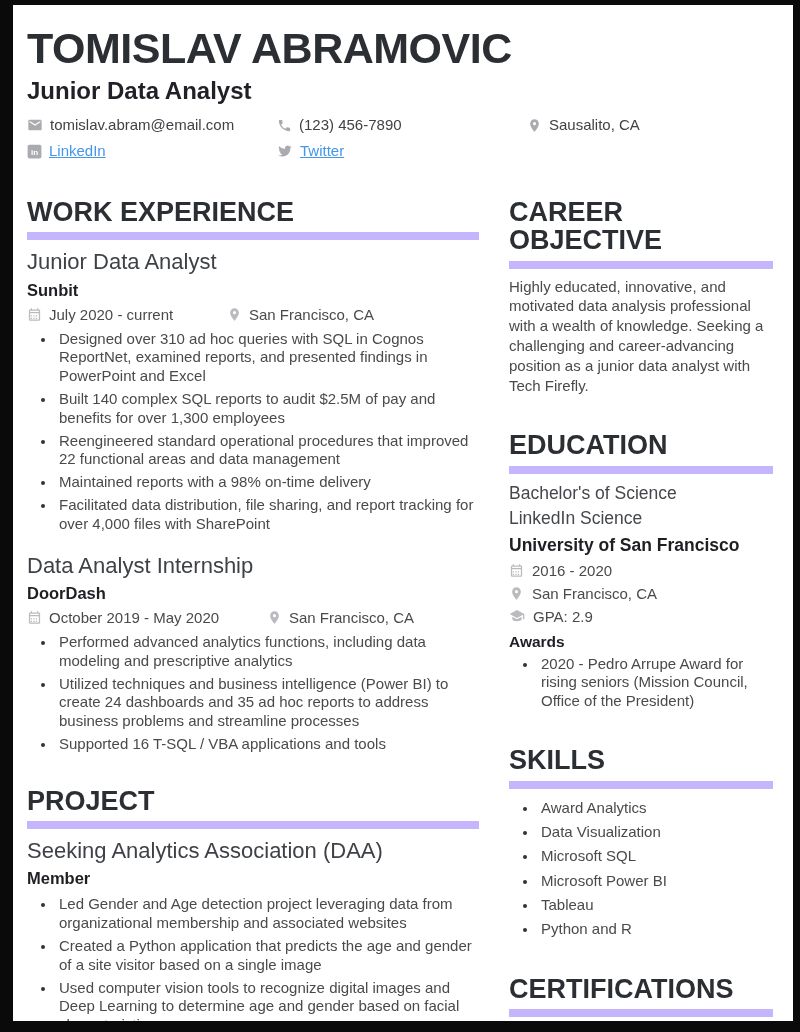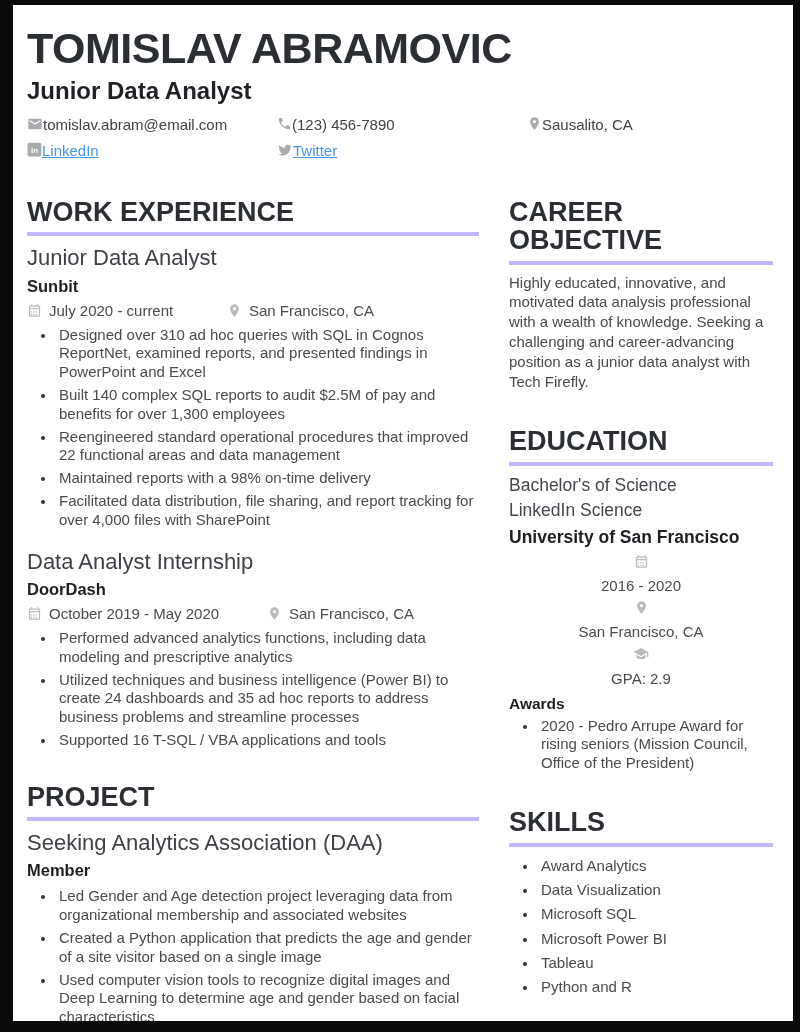--- a/index.html
+++ b/index.html
@@ -34,39 +34,39 @@
     margin: 7px 0 0 0;
   }
   .contact-grid {
     display: grid;
     grid-template-columns: 250px 250px 1fr;
     row-gap: 9px;
     margin-top: 11px;
     font-size: 15px;
     color: #3f4246;
   }
-  .contact-item { display: flex; align-items: flex-start; }
+  .contact-item { display: flex; align-items: flex-end; gap: 7px; }
   .link { color: #4496e9; text-decoration: underline; cursor: pointer; }
 
   
   .icon { display: inline-flex; flex: none; align-items: center; justify-content: center; border-radius: 7px; }
   .icon svg { display: block; }
 
   
   .columns { display: flex; gap: 30px; margin-top: 39px; }
   .col-left { width: 452px; flex: none; }
   .col-right { flex: 1; min-width: 0; }
 
   .section-heading {
     font-size: 27px;
     font-weight: bold;
     letter-spacing: 0px;
     color: #2b2e33;
     line-height: 1.05;
-    border-bottom: 4px solid #c4b5fd;
+    border-bottom: 8px solid #c4b5fd;
     padding-bottom: 6px;
     margin: 0;
   }
   .section { margin-bottom: 33px; }
   .col-right .section { margin-bottom: 36px; }
 
   .entry-title {
     font-size: 22px;
     color: #3e4146;
     margin-top: 9px;
@@ -97,21 +97,21 @@
 
   
   .objective-text {
     font-size: 15px;
     line-height: 1.32;
     color: #4a4a4a;
     margin-top: 8px;
   }
   .edu-degree, .edu-major { font-size: 17.5px; color: #44474c; margin-top: 3px; line-height: 1.25; }
   .edu-school { font-size: 17.5px; font-weight: bold; color: #1d1f23; margin-top: 5px; }
-  .edu-meta { display: flex; align-items: center; gap: 8px; font-size: 15px; color: #4a4a4a; margin-top: 6px; flex-direction: column; }
+  .edu-meta { display: flex; align-items: center; gap: 8px; font-size: 15px; color: #4a4a4a; margin-top: 6px; }
   .awards-label { font-size: 15.5px; font-weight: bold; color: #1d1f23; margin-top: 8px; }
 </style>
 </head>
 <body>
 
 <div class="page">
 
   <div>
     <h1 class="name">TOMISLAV ABRAMOVIC</h1>
     <div class="job-title-header">Junior Data Analyst</div>

